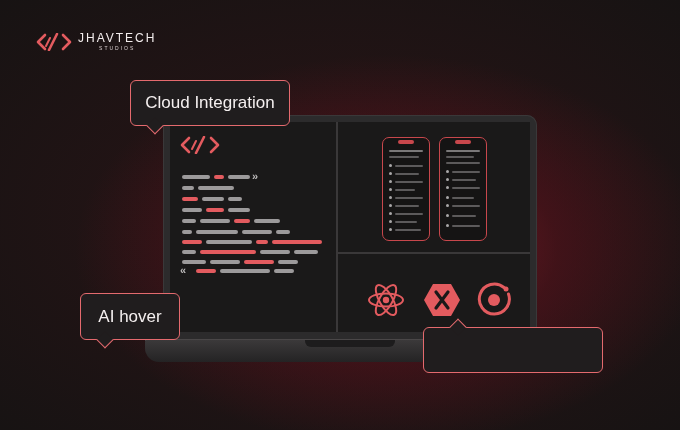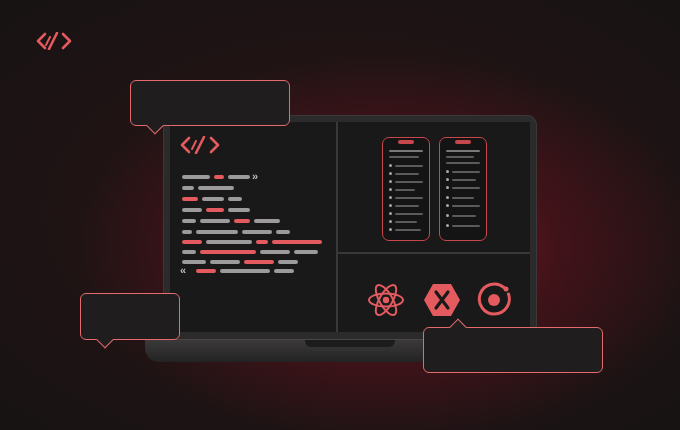--- a/index.html
+++ b/index.html
@@ -91,20 +91,24 @@
 
 <div class="bg-glow"></div>
 
 <div class="logo">
   <svg class="logo-mark" viewBox="0 0 36 18">
     <path d="M9 2 L2 9 L9 16" stroke="#e35b5f" stroke-width="2.6" fill="none" stroke-linejoin="round" stroke-linecap="round"></path>
     <path d="M27 2 L34 9 L27 16" stroke="#e35b5f" stroke-width="2.6" fill="none" stroke-linejoin="round" stroke-linecap="round"></path>
     <path d="M21 1 L13 17" stroke="#e35b5f" stroke-width="2.6" stroke-linecap="round"></path>
     <path d="M14 5 L10 13" stroke="#e35b5f" stroke-width="2" stroke-linecap="round"></path>
   </svg>
+  <div class="logo-text">
+    <span class="logo-word">JHAVTECH</span>
+    <span class="logo-sub">STUDIOS</span>
+  </div>
 </div>
 
 <div class="laptop-lid"></div>
 <div class="screen"></div>
 
 <div class="pane pane-code"></div>
 <div class="pane pane-phones"></div>
 <div class="pane pane-icons"></div>
 <div class="divider-v"></div>
 <div class="divider-h"></div>
@@ -222,20 +226,22 @@
   <path d="M30 7.5 A15 15 0 1 0 34.5 14" stroke="#e35b5f" stroke-width="3" fill="none" stroke-linecap="round"></path>
   <circle cx="20" cy="20" r="6" fill="#e35b5f"></circle>
   <circle cx="32" cy="9" r="2.5" fill="#e35b5f"></circle>
 </svg>
 
 <div class="base-lip"></div>
 <div class="laptop-base"></div>
 <div class="base-notch"></div>
 
 <div class="callout callout-cloud">
+  <span>Cloud Integration</span>
   <span class="tail"></span>
 </div>
 <div class="callout callout-ai">
+  <span>AI hover</span>
   <span class="tail"></span>
 </div>
 <div class="callout callout-xp">
   <span class="tail"></span>
 </div>
 
 </body></html>

